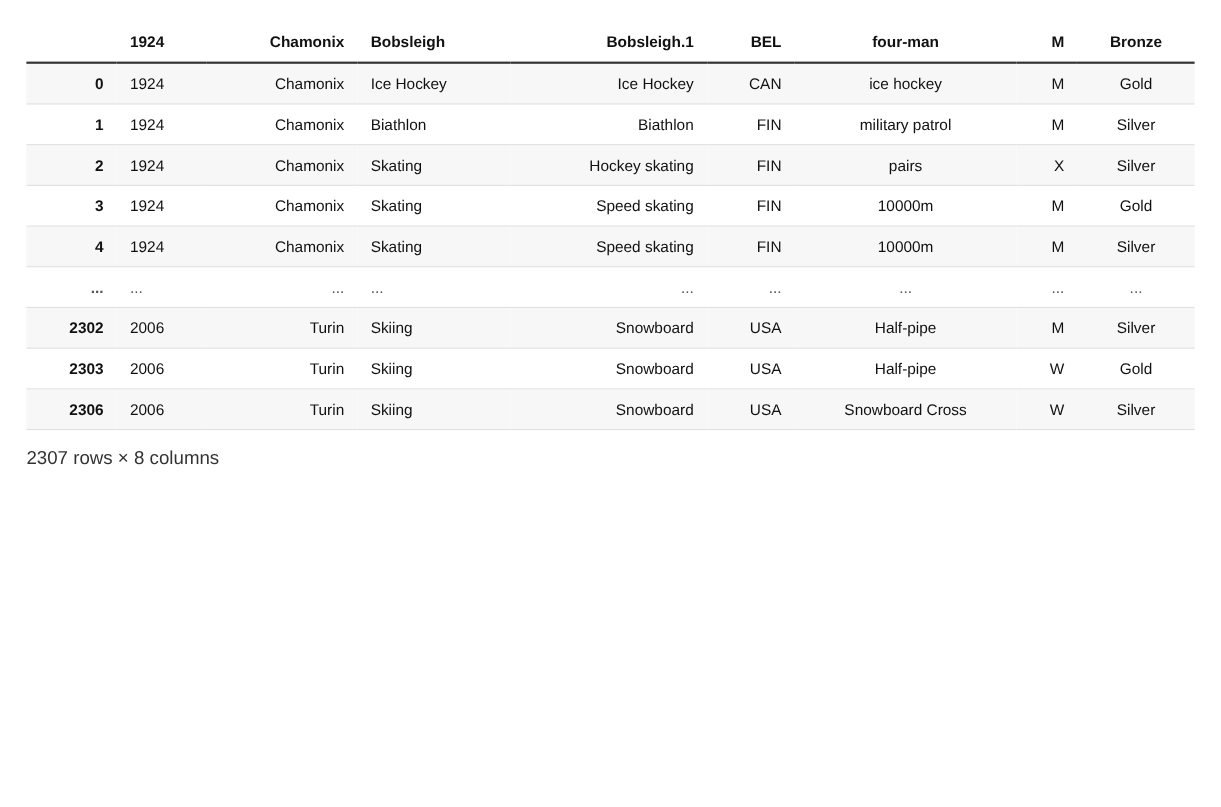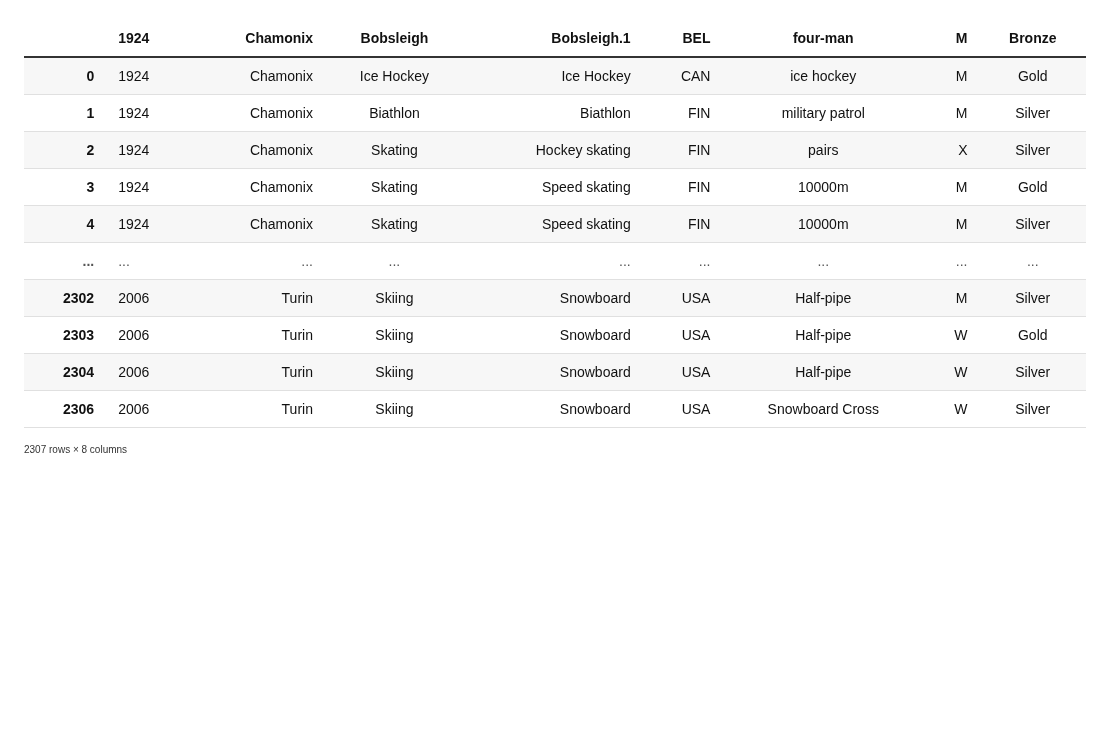--- a/index.html
+++ b/index.html
@@ -53,28 +53,28 @@
     tbody td:first-child {
       font-weight: 700;
       text-align: right;
     }
     .ellipsis-row td {
       color: #555;
       background: #fff !important;
     }
     .footer-text {
       margin-top: 16px;
-      font-size: 10px;
+      font-size: 17px;
       color: #333;
     }
     
     th.col-index, td.col-index { text-align: right; min-width: 50px; }
     th.col-year, td.col-year { text-align: left; min-width: 50px; }
     th.col-city, td.col-city { text-align: right; min-width: 90px; }
-    th.col-sport, td.col-sport { text-align: center; min-width: 90px; }
+    th.col-sport, td.col-sport { text-align: left; min-width: 90px; }
     th.col-event, td.col-event { text-align: right; min-width: 120px; }
     th.col-country, td.col-country { min-width: 50px; }
     th.col-discipline, td.col-discipline { text-align: center; min-width: 130px; }
     th.col-gender, td.col-gender { text-align: right; min-width: 30px; }
     th.col-medal, td.col-medal { text-align: center; min-width: 70px; }
   </style>
 </head>
 <body>
 
 <div class="table-container">
@@ -175,31 +175,20 @@
           <td class="col-year">2006</td>
           <td class="col-city">Turin</td>
           <td class="col-sport">Skiing</td>
           <td class="col-event">Snowboard</td>
           <td class="col-country">USA</td>
           <td class="col-discipline">Half-pipe</td>
           <td class="col-gender">W</td>
           <td class="col-medal">Gold</td>
         </tr>
         <tr>
-          <td class="col-index">2304</td>
-          <td class="col-year">2006</td>
-          <td class="col-city">Turin</td>
-          <td class="col-sport">Skiing</td>
-          <td class="col-event">Snowboard</td>
-          <td class="col-country">USA</td>
-          <td class="col-discipline">Half-pipe</td>
-          <td class="col-gender">W</td>
-          <td class="col-medal">Silver</td>
-        </tr>
-        <tr>
           <td class="col-index">2306</td>
           <td class="col-year">2006</td>
           <td class="col-city">Turin</td>
           <td class="col-sport">Skiing</td>
           <td class="col-event">Snowboard</td>
           <td class="col-country">USA</td>
           <td class="col-discipline">Snowboard Cross</td>
           <td class="col-gender">W</td>
           <td class="col-medal">Silver</td>
         </tr>

